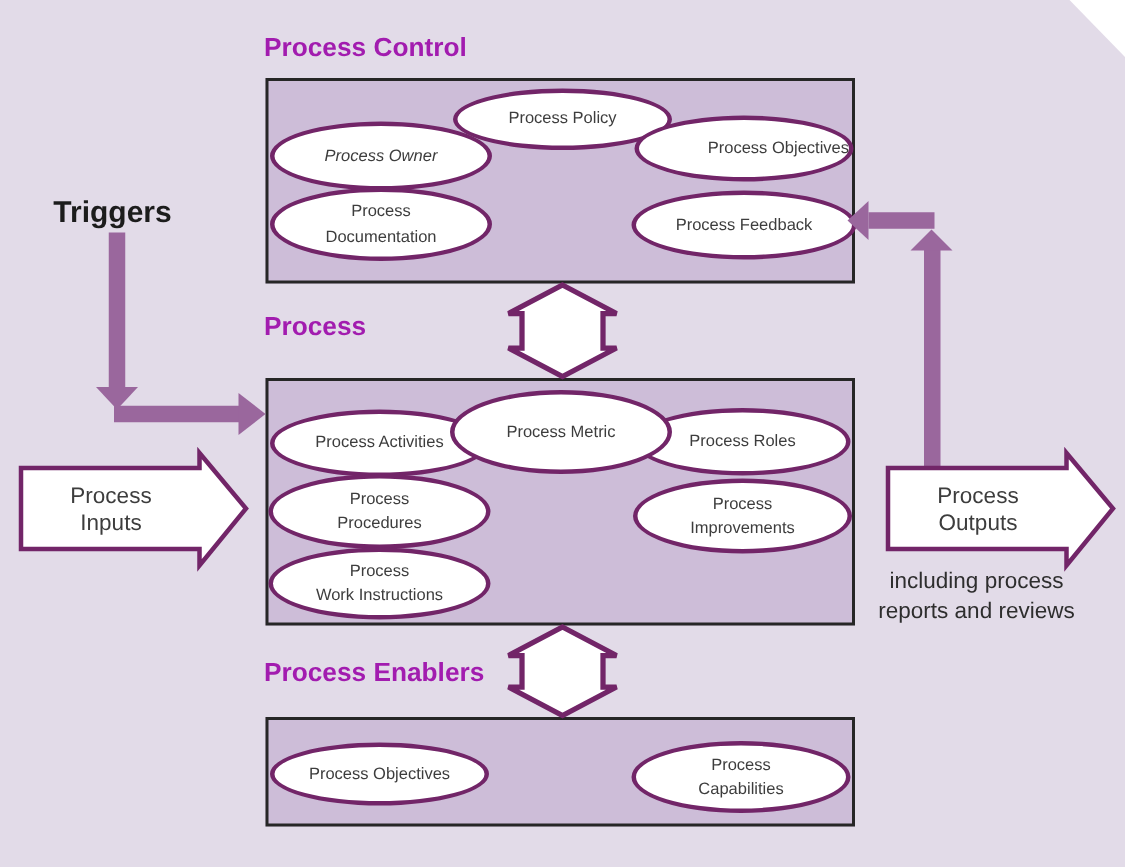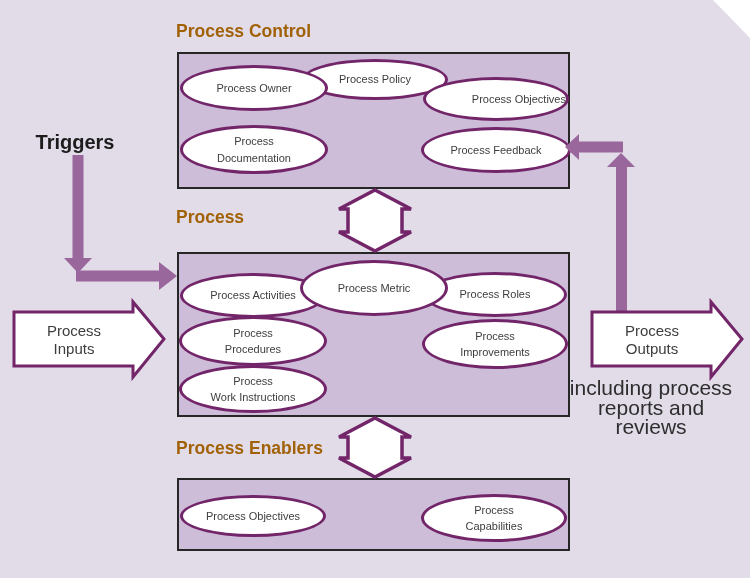--- a/index.html
+++ b/index.html
@@ -11,21 +11,21 @@
   .box{
     position:absolute;background:#cdbdd8;border:2px solid #262626;box-sizing:border-box;
   }
   .ellipse{
     position:absolute;background:#ffffff;border:3px solid #722568;border-radius:50%;
     box-sizing:border-box;display:flex;flex-direction:column;align-items:center;justify-content:center;
     font-size:11px;line-height:16.5px;color:#3d3d3d;text-align:center;
   }
   .ellipse span{display:block;white-space:nowrap;}
   .title{
-    position:absolute;font-size:17.5px;font-weight:bold;color:#a16207;white-space:nowrap;
+    position:absolute;font-size:17.5px;font-weight:bold;color:#a21caf;white-space:nowrap;
   }
   .lbl{
     position:absolute;color:#3d3d3d;text-align:center;
   }
   .arrow-text{
     position:absolute;display:flex;flex-direction:column;align-items:center;justify-content:center;
     font-size:15px;line-height:18px;color:#3d3d3d;text-align:center;
   }
   svg.layer{position:absolute;left:0;top:0;pointer-events:none;}
 </style>
@@ -38,21 +38,21 @@
   <div class="box" style="left:177px;top:252px;width:393px;height:165px;"></div>
   <div class="box" style="left:177px;top:478px;width:393px;height:73px;"></div>
 
   <div class="title" style="left:176px;top:21px;">Process Control</div>
   <div class="title" style="left:176px;top:207px;">Process</div>
   <div class="title" style="left:176px;top:438px;">Process Enablers</div>
 
   <div class="ellipse" style="left:302px;top:59px;width:146px;height:41px;">
     <span>Process Policy</span>
   </div>
-  <div class="ellipse" style="left:180px;top:65px;width:148px;height:46px;">
+  <div class="ellipse" style="left:180px;top:81px;width:148px;height:46px;font-style:italic;">
     <span>Process Owner</span>
   </div>
   <div class="ellipse" style="left:423px;top:77px;width:146px;height:44px;align-items:flex-end;">
     <span>Process Objectives</span>
   </div>
   <div class="ellipse" style="left:180px;top:125px;width:148px;height:49px;">
     <span>Process</span>
     <span>Documentation</span>
   </div>
   <div class="ellipse" style="left:421px;top:127px;width:150px;height:46px;">
@@ -121,18 +121,18 @@
   <div class="arrow-text" style="left:14px;top:313px;width:120px;height:53px;">
     <span>Process</span>
     <span>Inputs</span>
   </div>
 
   <div class="arrow-text" style="left:592px;top:313px;width:120px;height:53px;">
     <span>Process</span>
     <span>Outputs</span>
   </div>
 
-  <div class="lbl" style="left:568px;top:378px;width:166px;font-size:21px;line-height:19.5px;color:#2e2e2e;">
+  <div class="lbl" style="left:568px;top:378px;width:166px;font-size:15px;line-height:19.5px;color:#2e2e2e;">
     <span style="display:block;">including process</span>
     <span style="display:block;">reports and reviews</span>
   </div>
 
 </div>
 
 </body></html>

